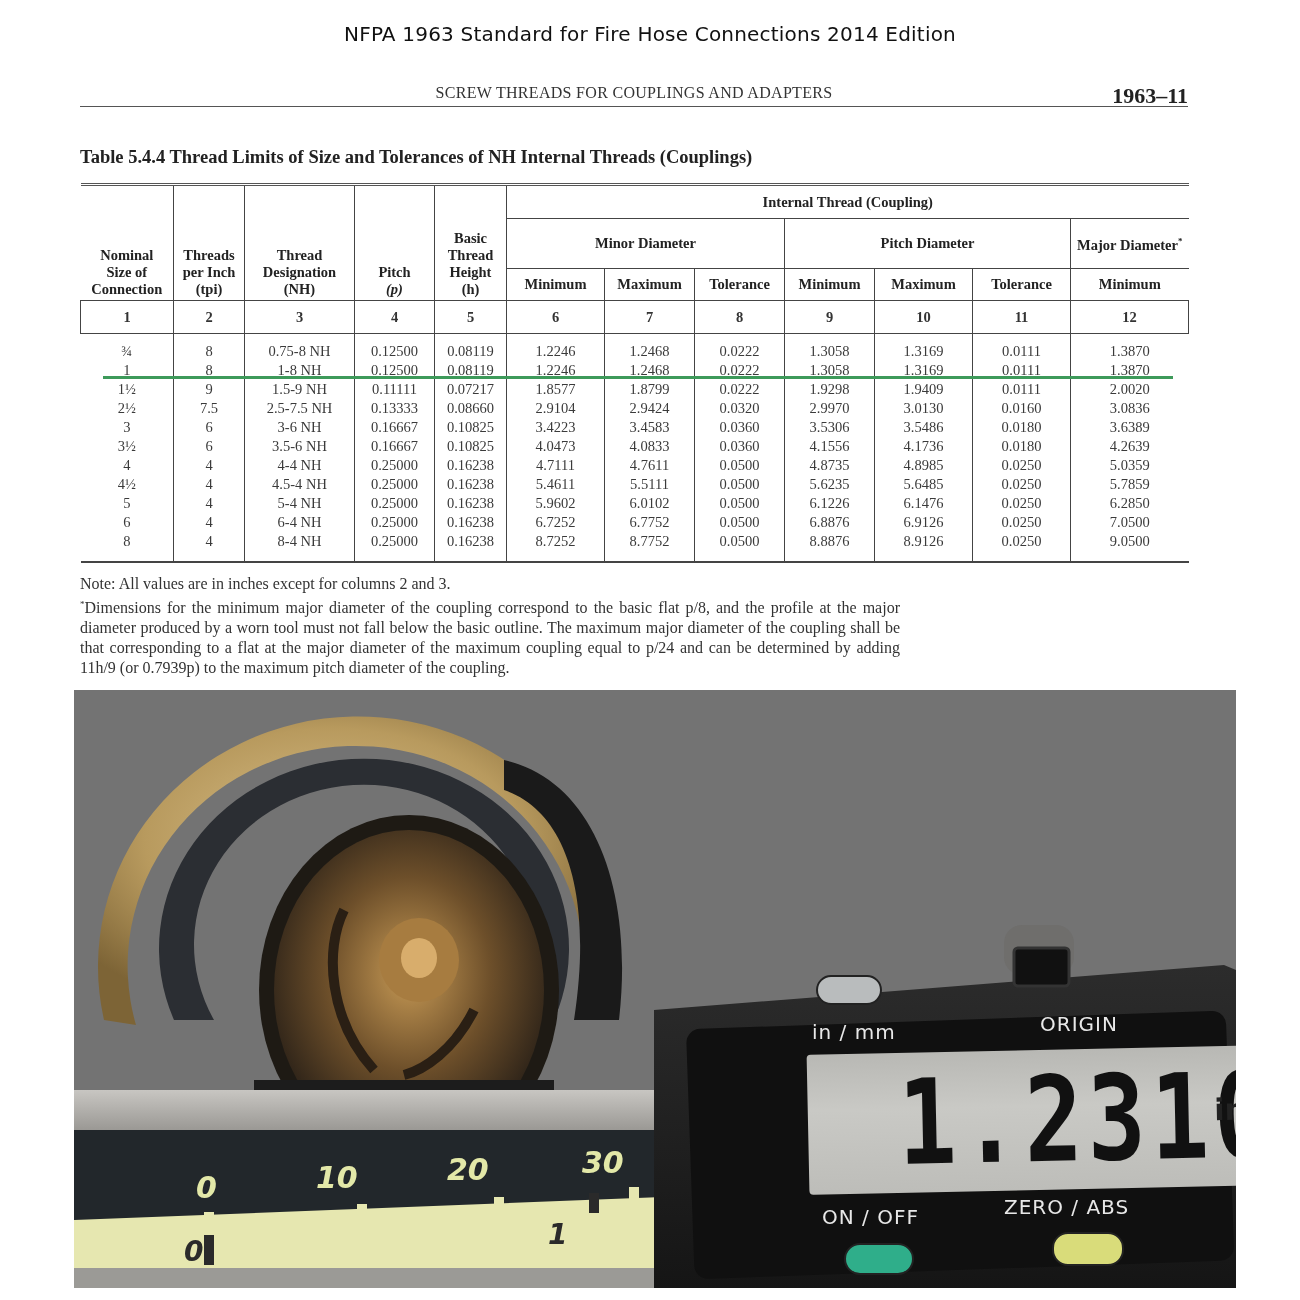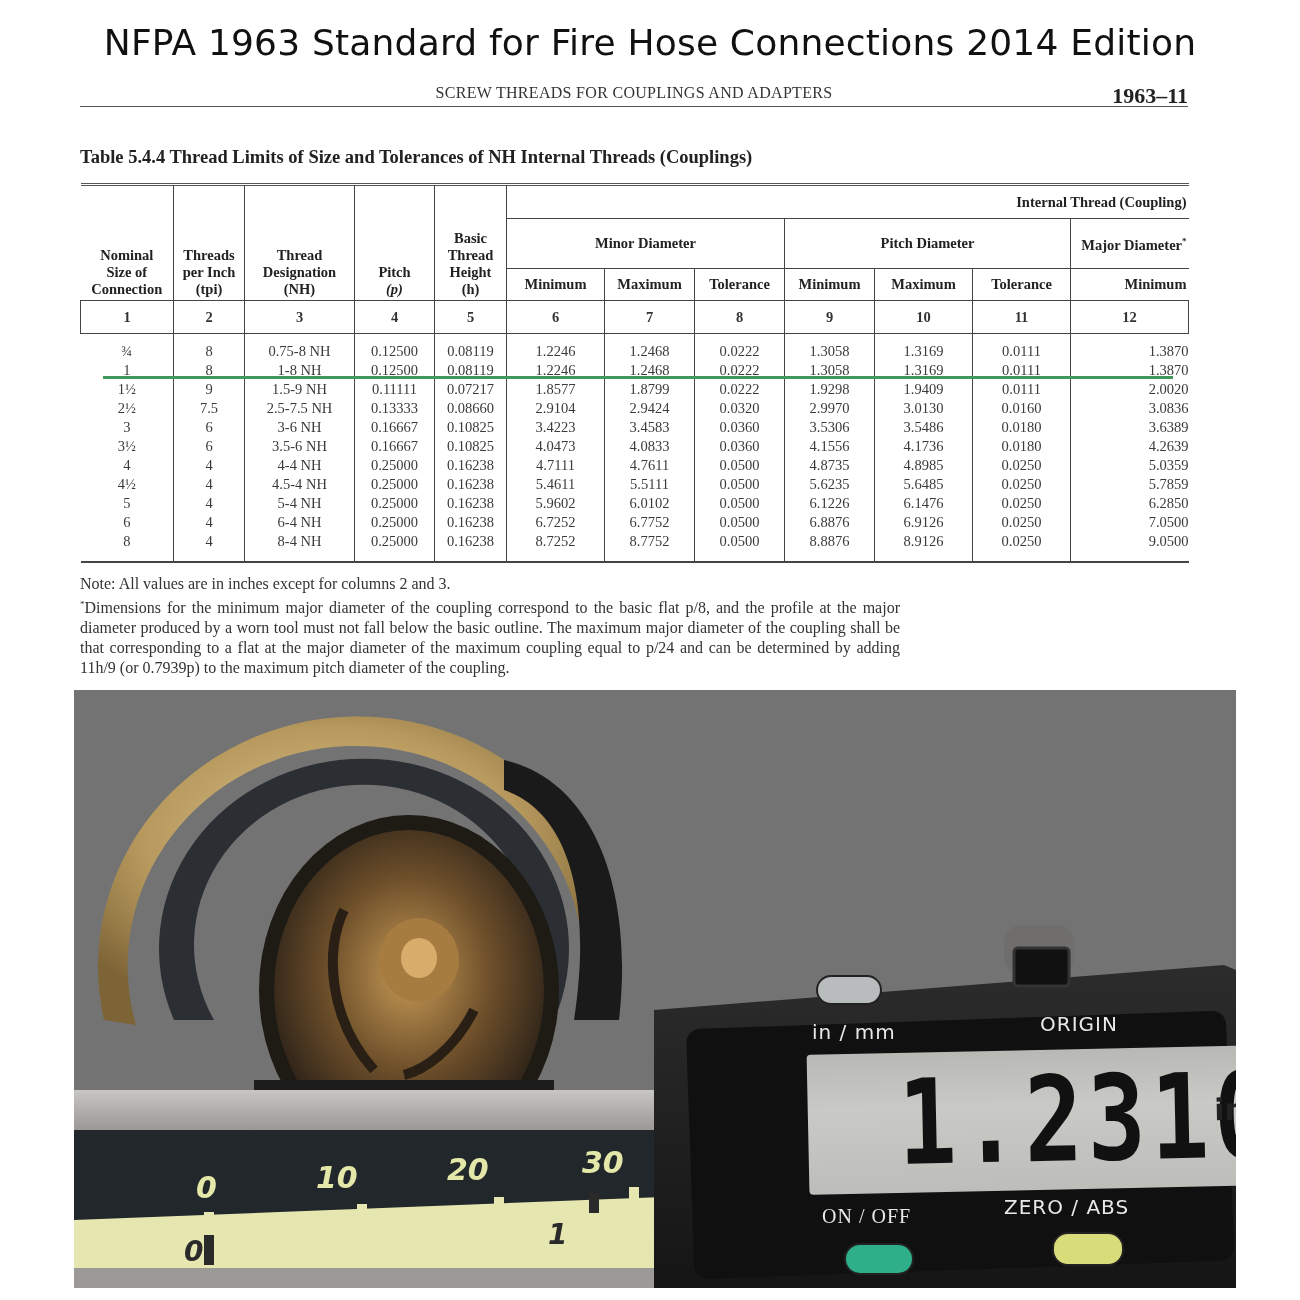--- a/index.html
+++ b/index.html
@@ -1,20 +1,20 @@
 <!DOCTYPE html>
 <html><head>
 <meta charset="utf-8">
 <style>
   html, body { margin: 0; padding: 0; background: #ffffff; }
   body { width: 1300px; height: 1300px; position: relative; overflow: hidden; }
 
   .banner {
     position: absolute; left: 0; top: 22px; width: 1300px; text-align: center;
-    font-family: "DejaVu Sans", sans-serif; font-size: 36px; color: #111;
+    font-family: "DejaVu Sans", sans-serif; font-size: 20px; color: #111;
     letter-spacing: 0.2px;
   }
   .running-head {
     position: absolute; left: 80px; top: 84px; width: 1108px; height: 22px;
     border-bottom: 1.5px solid #555;
     font-family: "Liberation Serif", serif; color: #333;
   }
   .running-head .section { position: absolute; left: 0; right: 0; text-align: center; font-size: 16px; letter-spacing: 0.3px; top: 0; }
   .running-head .pageno { position: absolute; right: 0; top: -1px; font-size: 22px; font-weight: bold; color: #222; }
 
@@ -39,21 +39,21 @@
     height: 30px; border-left: 1.2px solid #444; border-right: 1.2px solid #444;
     border-bottom: 1.8px solid #444;
   }
   .spec-table tbody td {
     text-align: center; font-size: 14.5px; height: 19px; line-height: 19px; padding: 0;
     border-left: 1.2px solid #444; border-right: 1.2px solid #444; color: #3a3a3a;
   }
   .spec-table tbody tr.first td { padding-top: 8px; }
   .spec-table tbody tr.last td { padding-bottom: 10px; }
   .spec-table th:first-child, .spec-table td:first-child { border-left: none; }
-  .spec-table th:last-child, .spec-table td:last-child { border-right: none; text-align: right; }
+  .spec-table th:last-child, .spec-table td:last-child { border-right: none; }
   .sup { font-size: 9px; vertical-align: super; }
 
   .green-line {
     position: absolute; left: 103px; top: 376px; width: 1070px; height: 3px; background: #3d9a5a;
   }
 
   .notes {
     position: absolute; left: 80px; top: 574px; width: 820px;
     font-family: "Liberation Serif", serif; font-size: 16px; line-height: 20px; color: #333;
     text-align: justify;
@@ -380,21 +380,21 @@
 
   <div class="btn" style="left:742px;top:285px;width:62px;height:26px;background:#b9bcbd;"></div>
   <div class="caliper-label" style="left:738px;top:330px;">in / mm</div>
   <div class="caliper-label" style="left:926px;top:322px;margin-left:40px;">ORIGIN</div>
 
   <div class="lcd">
     <div class="lcd-value">1.2310</div>
     <div class="lcd-unit">in</div>
   </div>
 
-  <div class="caliper-label" style="left:748px;top:515px;font-family:Liberation Serif, serif;">ON / OFF</div>
+  <div class="caliper-label" style="left:748px;top:515px;">ON / OFF</div>
   <div class="caliper-label" style="left:930px;top:505px;">ZERO / ABS</div>
   <div class="btn" style="left:770px;top:553px;width:66px;height:28px;background:#2fae8a;"></div>
   <div class="btn" style="left:978px;top:542px;width:68px;height:30px;background:#d9dc7a;"></div>
 
   <div class="scale-num" style="left:122px;top:480px;">0</div>
   <div class="scale-num" style="left:242px;top:470px;">10</div>
   <div class="scale-num" style="left:373px;top:462px;">20</div>
   <div class="scale-num" style="left:508px;top:455px;font-style:italic;">30</div>
   <div class="vernier-num" style="left:110px;top:545px;">0</div>
   <div class="vernier-num" style="left:474px;top:528px;">1</div>

